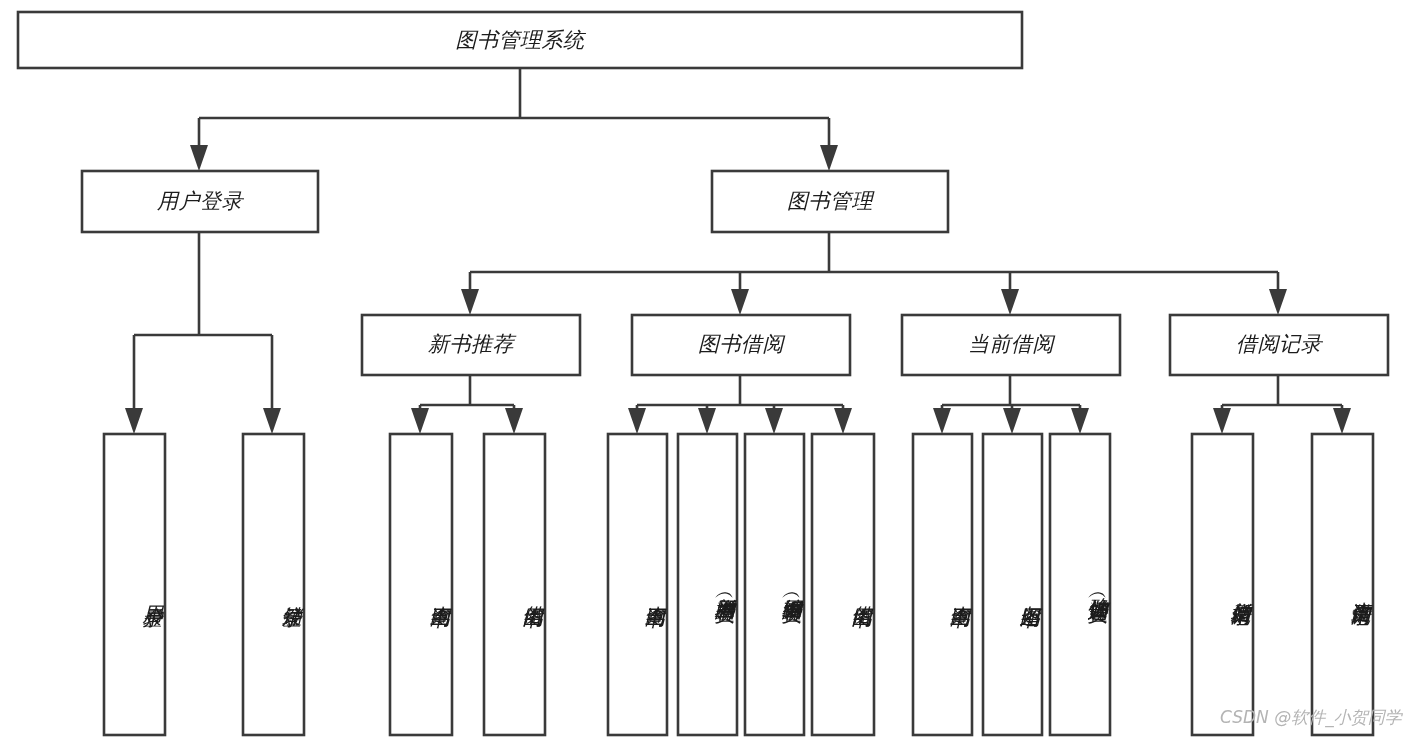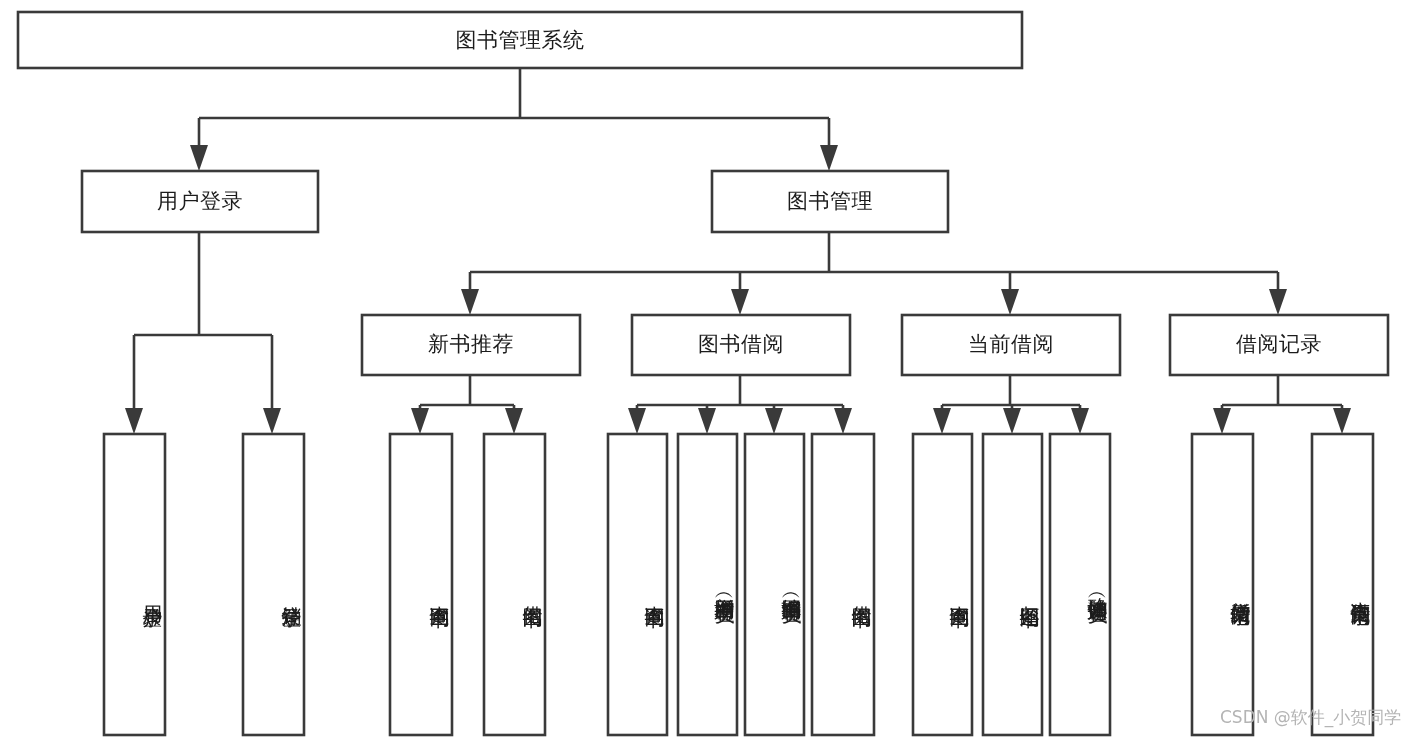--- a/index.html
+++ b/index.html
@@ -12,20 +12,21 @@
     height: 747px;
     font-family: "DejaVu Sans", "Liberation Sans", sans-serif;
     overflow: hidden;
     position: relative;
   }
   #diagram-root {
     position: relative;
     width: 1405px;
     height: 579px;
     background: #ffffff;
+    font-style: italic;
   }
   svg#flowchart {
     position: absolute;
     left: 0;
     top: 0;
     width: 1405px;
     height: 747px;
   }
   .node-box {
     fill: #ffffff;

